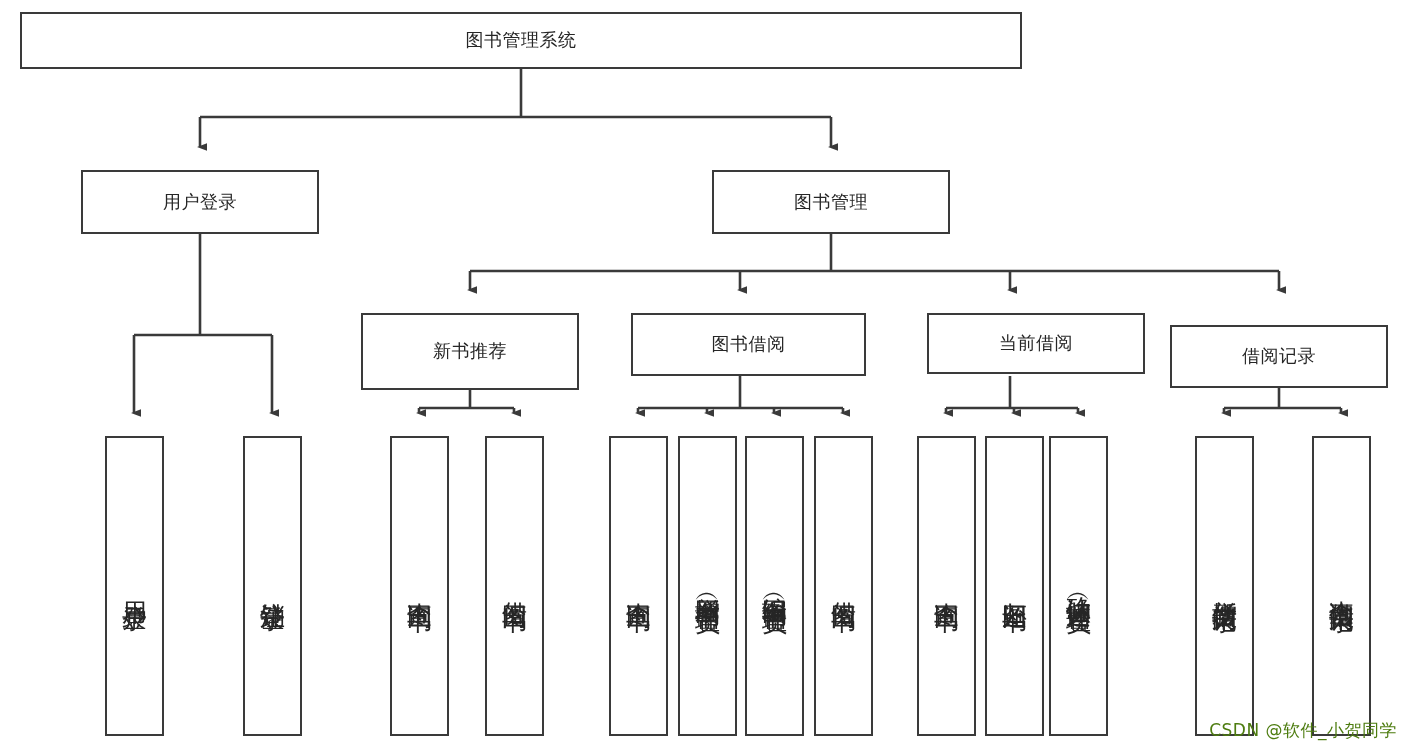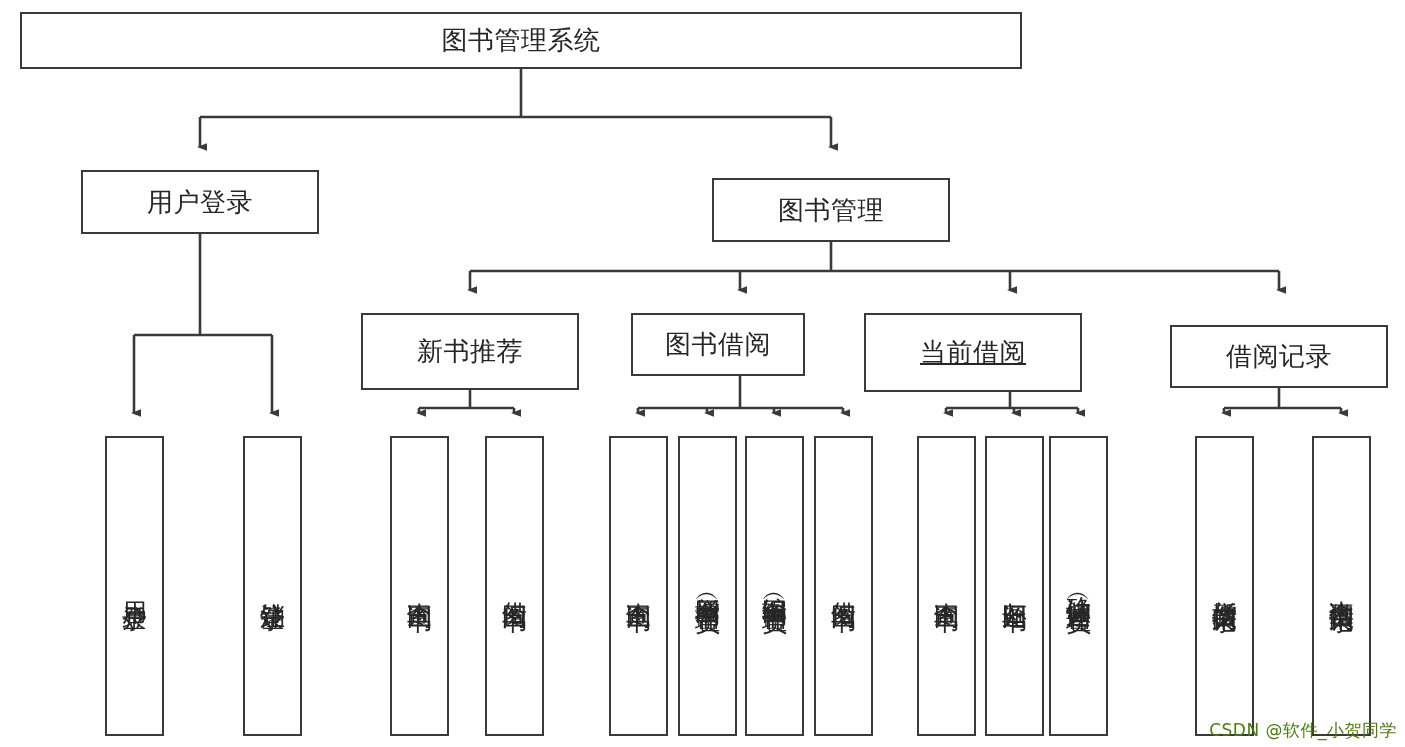--- a/index.html
+++ b/index.html
@@ -35,21 +35,21 @@
     justify-content: center;
     z-index: 2;
   }
   .node .label {
     display: block;
     line-height: 1.25;
     white-space: pre;
     letter-spacing: 0.5px;
   }
   .node.horiz .label {
-    font-size: 26px;
+    font-size: 18px;
   }
   .node.vert {
     align-items: center;
     justify-content: center;
   }
   .node.vert .label {
     writing-mode: vertical-rl;
     text-orientation: upright;
     font-size: 25px;
     letter-spacing: 2px;
@@ -122,31 +122,31 @@
     </g>
   </svg>
 
   <div class="node horiz" style="left: 20px; top: 12px; width: 1002px; height: 57px;">
     <span class="label">图书管理系统</span>
   </div>
 
   <div class="node horiz" style="left: 81px; top: 170px; width: 238px; height: 64px;">
     <span class="label">用户登录</span>
   </div>
-  <div class="node horiz" style="left: 712px; top: 170px; width: 238px; height: 64px; margin-top: 8px;">
+  <div class="node horiz" style="left: 712px; top: 170px; width: 238px; height: 64px;">
     <span class="label">图书管理</span>
   </div>
 
   <div class="node horiz" style="left: 361px; top: 313px; width: 218px; height: 77px;">
     <span class="label">新书推荐</span>
   </div>
-  <div class="node horiz" style="left: 631px; top: 313px; width: 174px; height: 63px;">
+  <div class="node horiz" style="left: 631px; top: 313px; width: 235px; height: 63px;">
     <span class="label">图书借阅</span>
   </div>
-  <div class="node horiz" style="left: 864px; top: 313px; width: 218px; height: 79px; text-decoration: underline;">
+  <div class="node horiz" style="left: 927px; top: 313px; width: 218px; height: 61px;">
     <span class="label">当前借阅</span>
   </div>
   <div class="node horiz" style="left: 1170px; top: 313px; width: 218px; height: 63px; margin-top: 12px;">
     <span class="label">借阅记录</span>
   </div>
 
   <div class="node vert" style="left: 105px; top: 436px; width: 59px; height: 300px;">
     <span class="label">用户登录</span>
   </div>
   <div class="node vert" style="left: 243px; top: 436px; width: 59px; height: 300px;">

